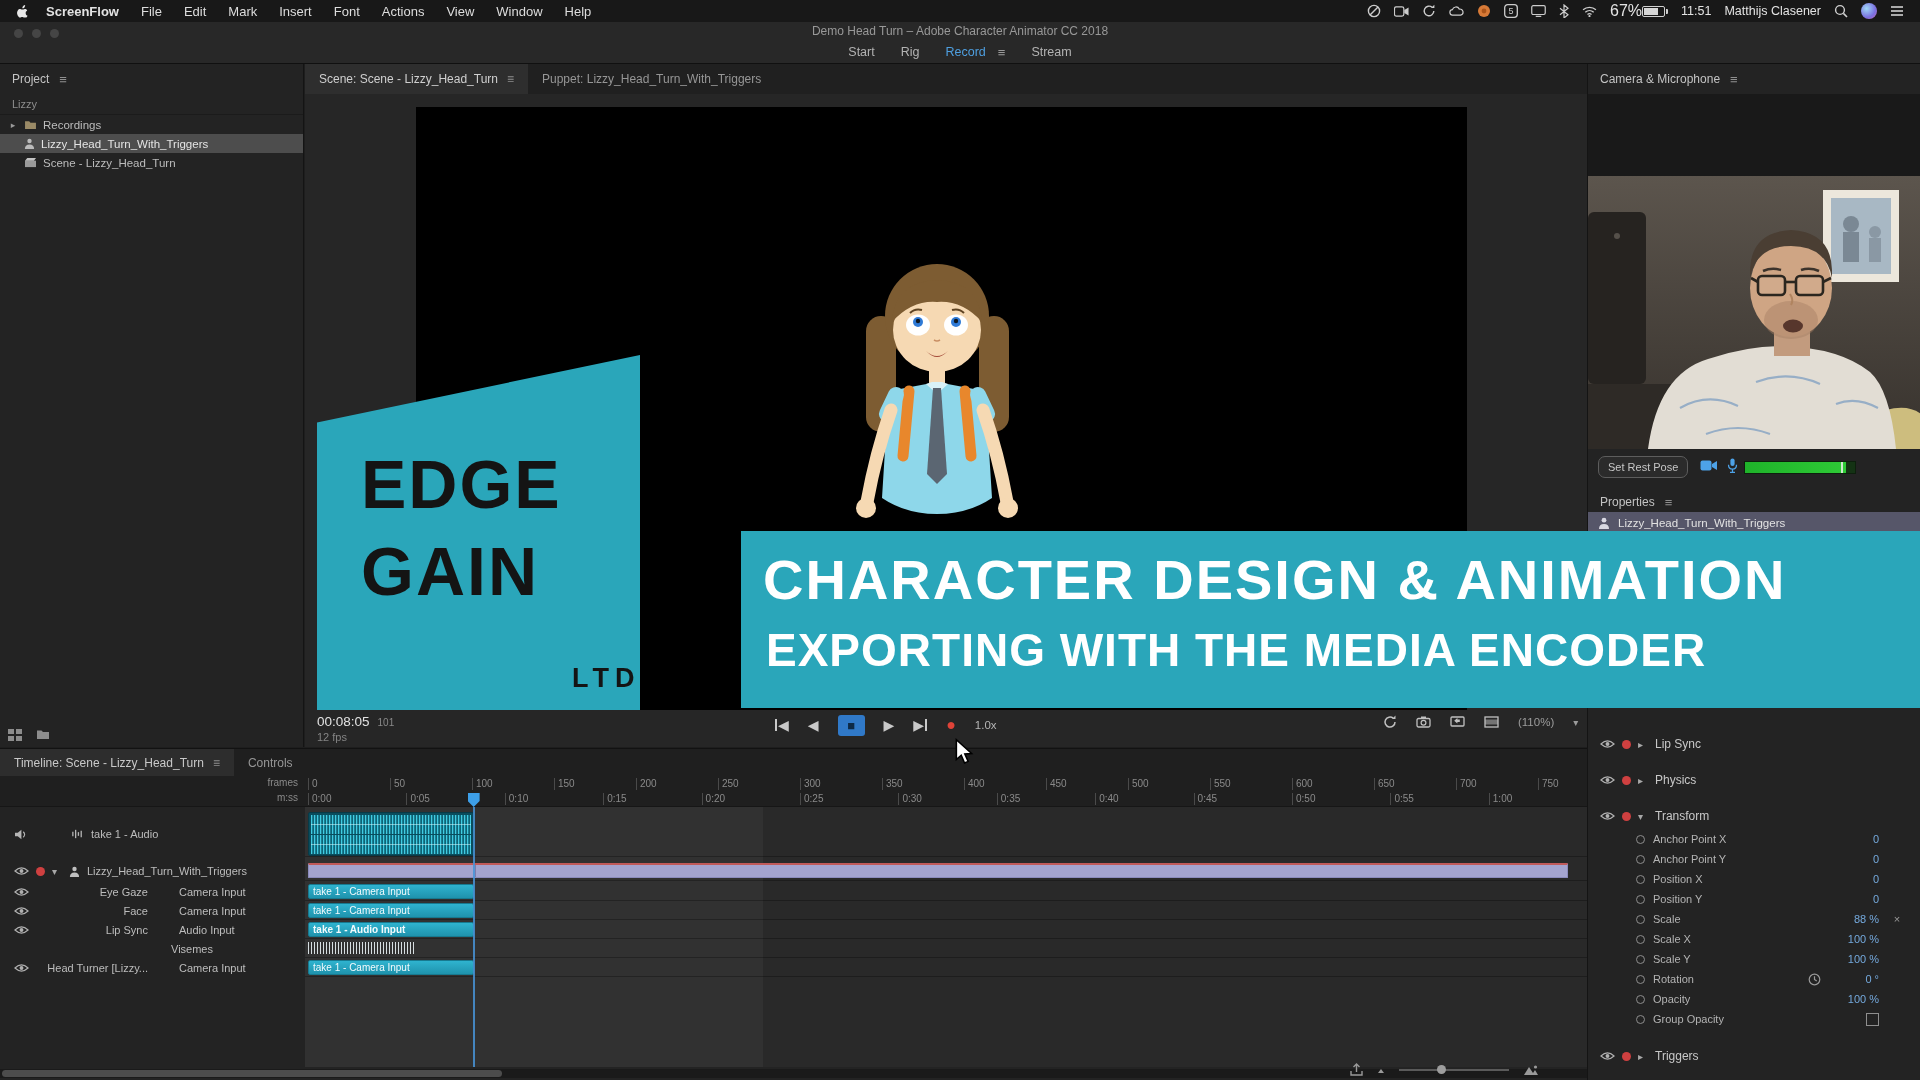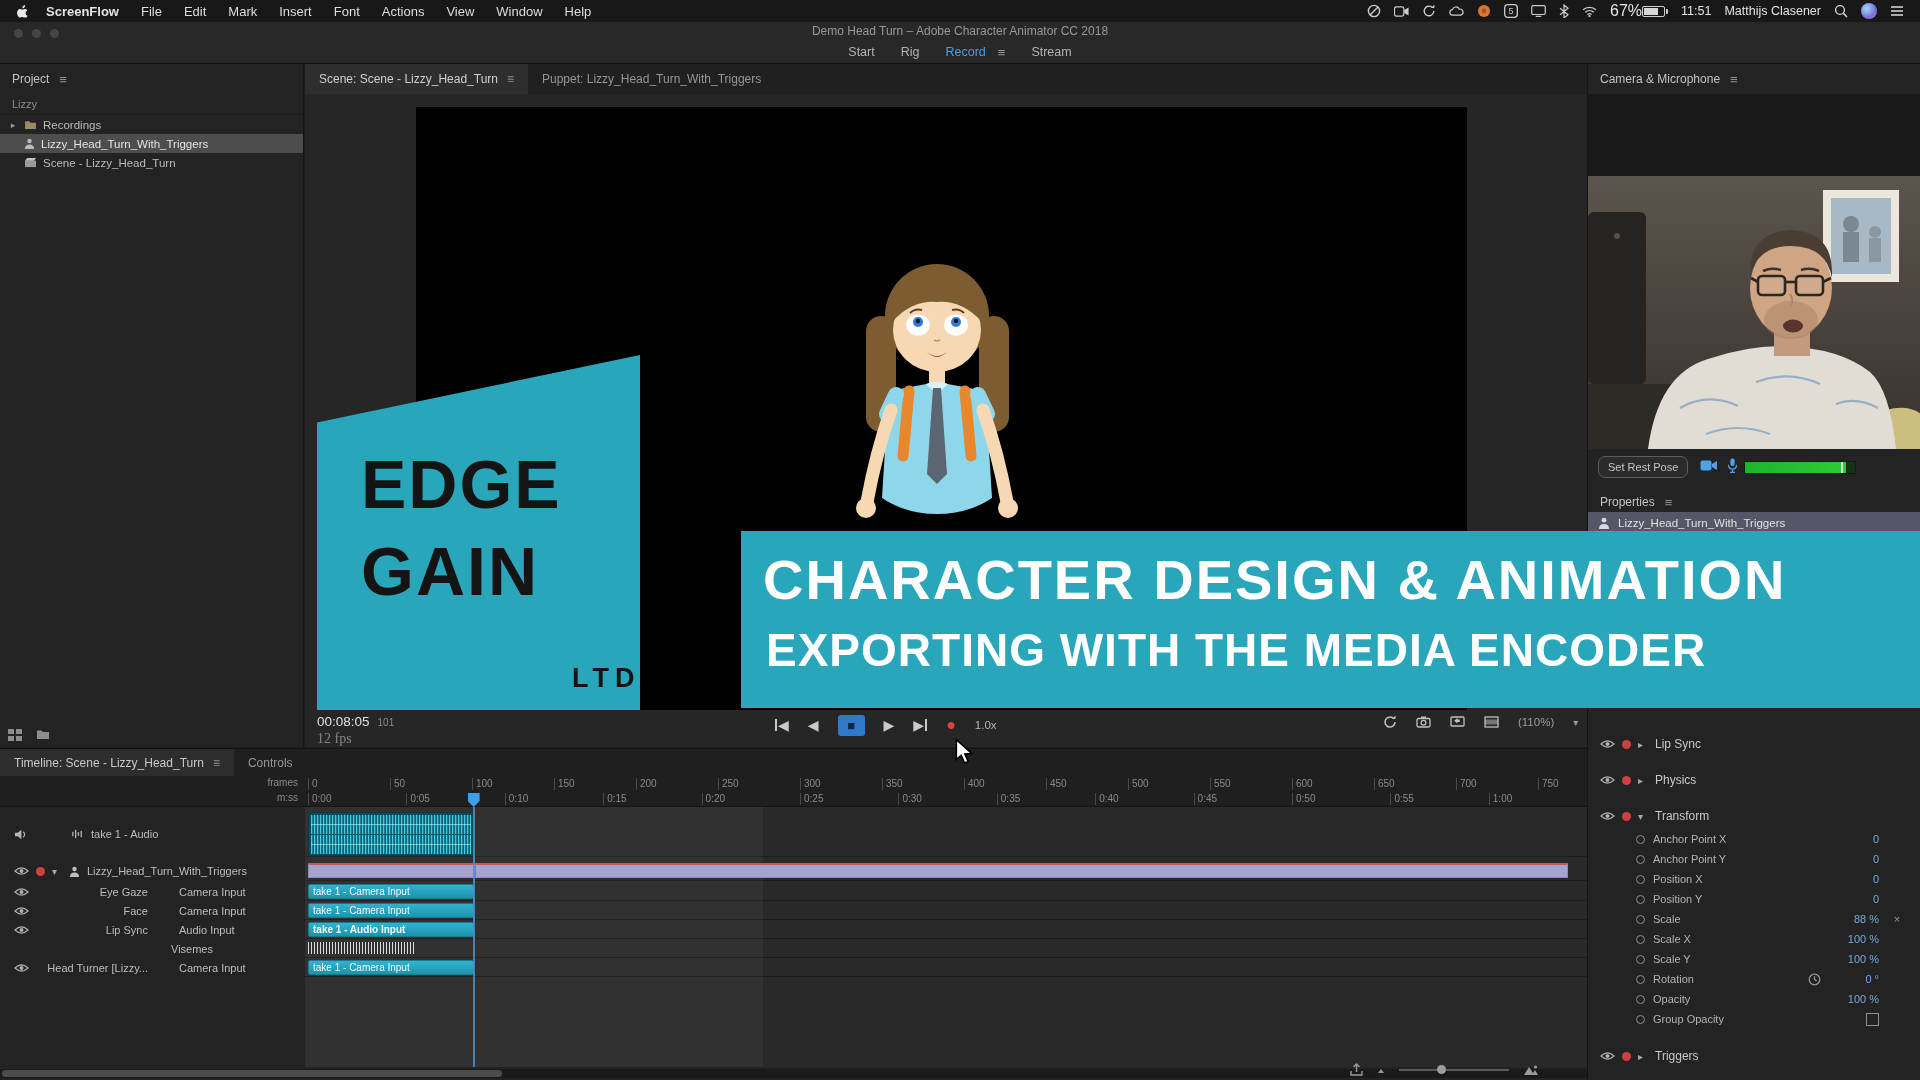--- a/index.html
+++ b/index.html
@@ -45,21 +45,21 @@
 #scene-tabs{height:30px;display:flex;background:#202020;font-size:12px;}
 .scene-tab{padding:0 14px;display:flex;align-items:center;color:#969696;gap:9px;}
 .scene-tab.active{background:#2e2e2e;color:#cfcfcf;}
 .tab-menu{color:#8f8f8f;}
 #canvas{position:absolute;left:111px;top:43px;width:1051px;height:603px;background:#000;}
 #character{position:absolute;left:414px;top:151px;}
 
 #transport{position:absolute;left:0;top:646px;width:100%;height:37px;}
 #tc-main{position:absolute;left:12px;top:3px;color:#e2e2e2;font-size:13.5px;font-family:"DejaVu Sans Mono","Liberation Mono",monospace;}
 #tc-frame{margin-left:8px;color:#8a8a8a;font-size:10px;font-family:"Liberation Sans",sans-serif;}
-#tc-fps{position:absolute;left:12px;top:21px;color:#848484;font-size:14px;font-family:Liberation Serif, serif;}
+#tc-fps{position:absolute;left:12px;top:21px;color:#848484;font-size:11px;}
 #transport-buttons{position:absolute;left:470px;top:2px;display:flex;align-items:center;gap:19px;height:26px;}
 .tbtn{color:#c9c9c9;font-size:14px;display:flex;align-items:center;gap:1px;cursor:default;}
 .tbtn .bar{width:2px;height:12px;background:#c9c9c9;display:inline-block;}
 .stopbtn{width:27px;height:21px;background:#3079c8;border-radius:3px;justify-content:center;color:#0d2a47;font-size:13px;}
 .recbtn{color:#df4338;font-size:16px;}
 .tspeed{color:#b5b5b5;font-size:11.5px;}
 #transport-right{position:absolute;left:1078px;top:5px;display:flex;align-items:center;gap:19px;}
 .zoomlbl{color:#9c9c9c;font-size:11.5px;}
 .caret{color:#9c9c9c;font-size:10px;}
 

